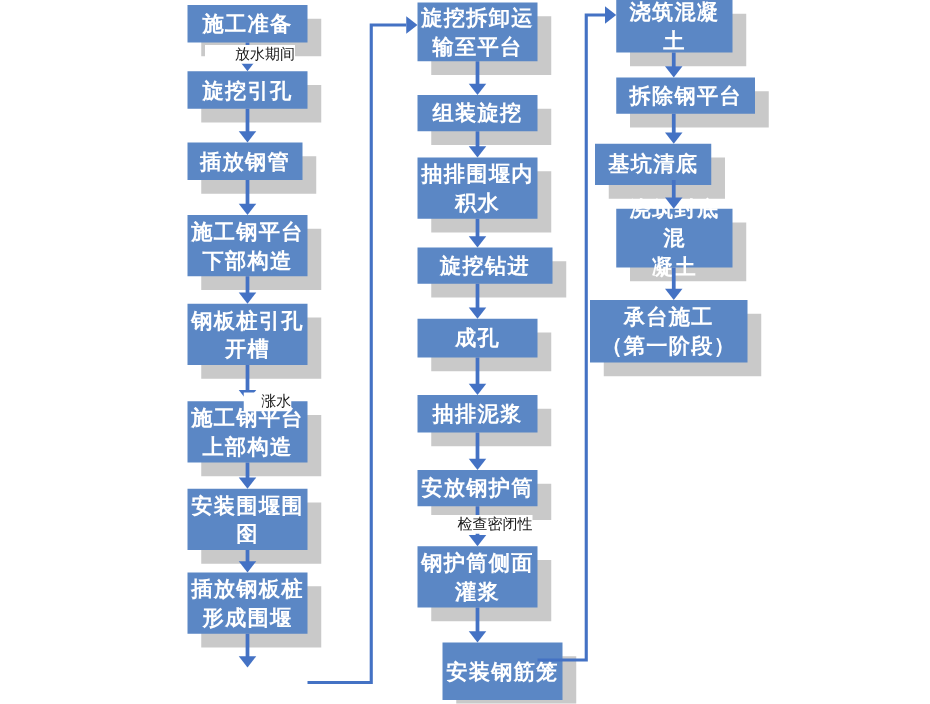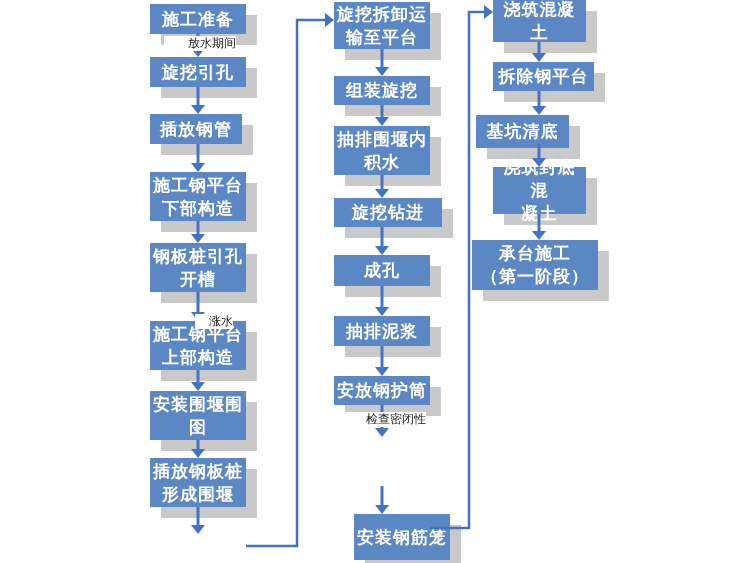--- a/index.html
+++ b/index.html
@@ -66,25 +66,27 @@
 
   <div class="box" style="left:334px;top:2px;width:96px;height:47px">旋挖拆卸运
 输至平台</div>
   <div class="box" style="left:334px;top:76px;width:96px;height:29px">组装旋挖</div>
   <div class="box" style="left:334px;top:126px;width:96px;height:49px">抽排围堰内
 积水</div>
   <div class="box" style="left:334px;top:198px;width:108px;height:29px">旋挖钻进</div>
   <div class="box" style="left:334px;top:255px;width:96px;height:31px">成孔</div>
   <div class="box" style="left:334px;top:316px;width:96px;height:30px">抽排泥浆</div>
   <div class="box" style="left:334px;top:376px;width:96px;height:29px">安放钢护筒</div>
+  <div class="box" style="left:334px;top:437px;width:96px;height:49px">钢护筒侧面
+灌浆</div>
   <div class="box" style="left:354px;top:514px;width:96px;height:46px">安装钢筋笼</div>
 
   <div class="box" style="left:493px;top:0px;width:93px;height:42px">浇筑混凝
 土</div>
-  <div class="box" style="left:493px;top:62px;width:101px;height:29px">拆除钢平台</div>
+  <div class="box" style="left:493px;top:62px;width:111px;height:29px">拆除钢平台</div>
   <div class="box" style="left:476px;top:115px;width:93px;height:33px">基坑清底</div>
   <div class="box" style="left:493px;top:167px;width:93px;height:47px">浇筑封底混
 凝土</div>
   <div class="box" style="left:472px;top:240px;width:126px;height:50px">承台施工
 （第一阶段）</div>
 
   <svg class="overlay" viewBox="0 0 744 563" xmlns="http://www.w3.org/2000/svg">
 
     <g>
       <line class="edge" x1="198" y1="34" x2="198" y2="49"></line>

